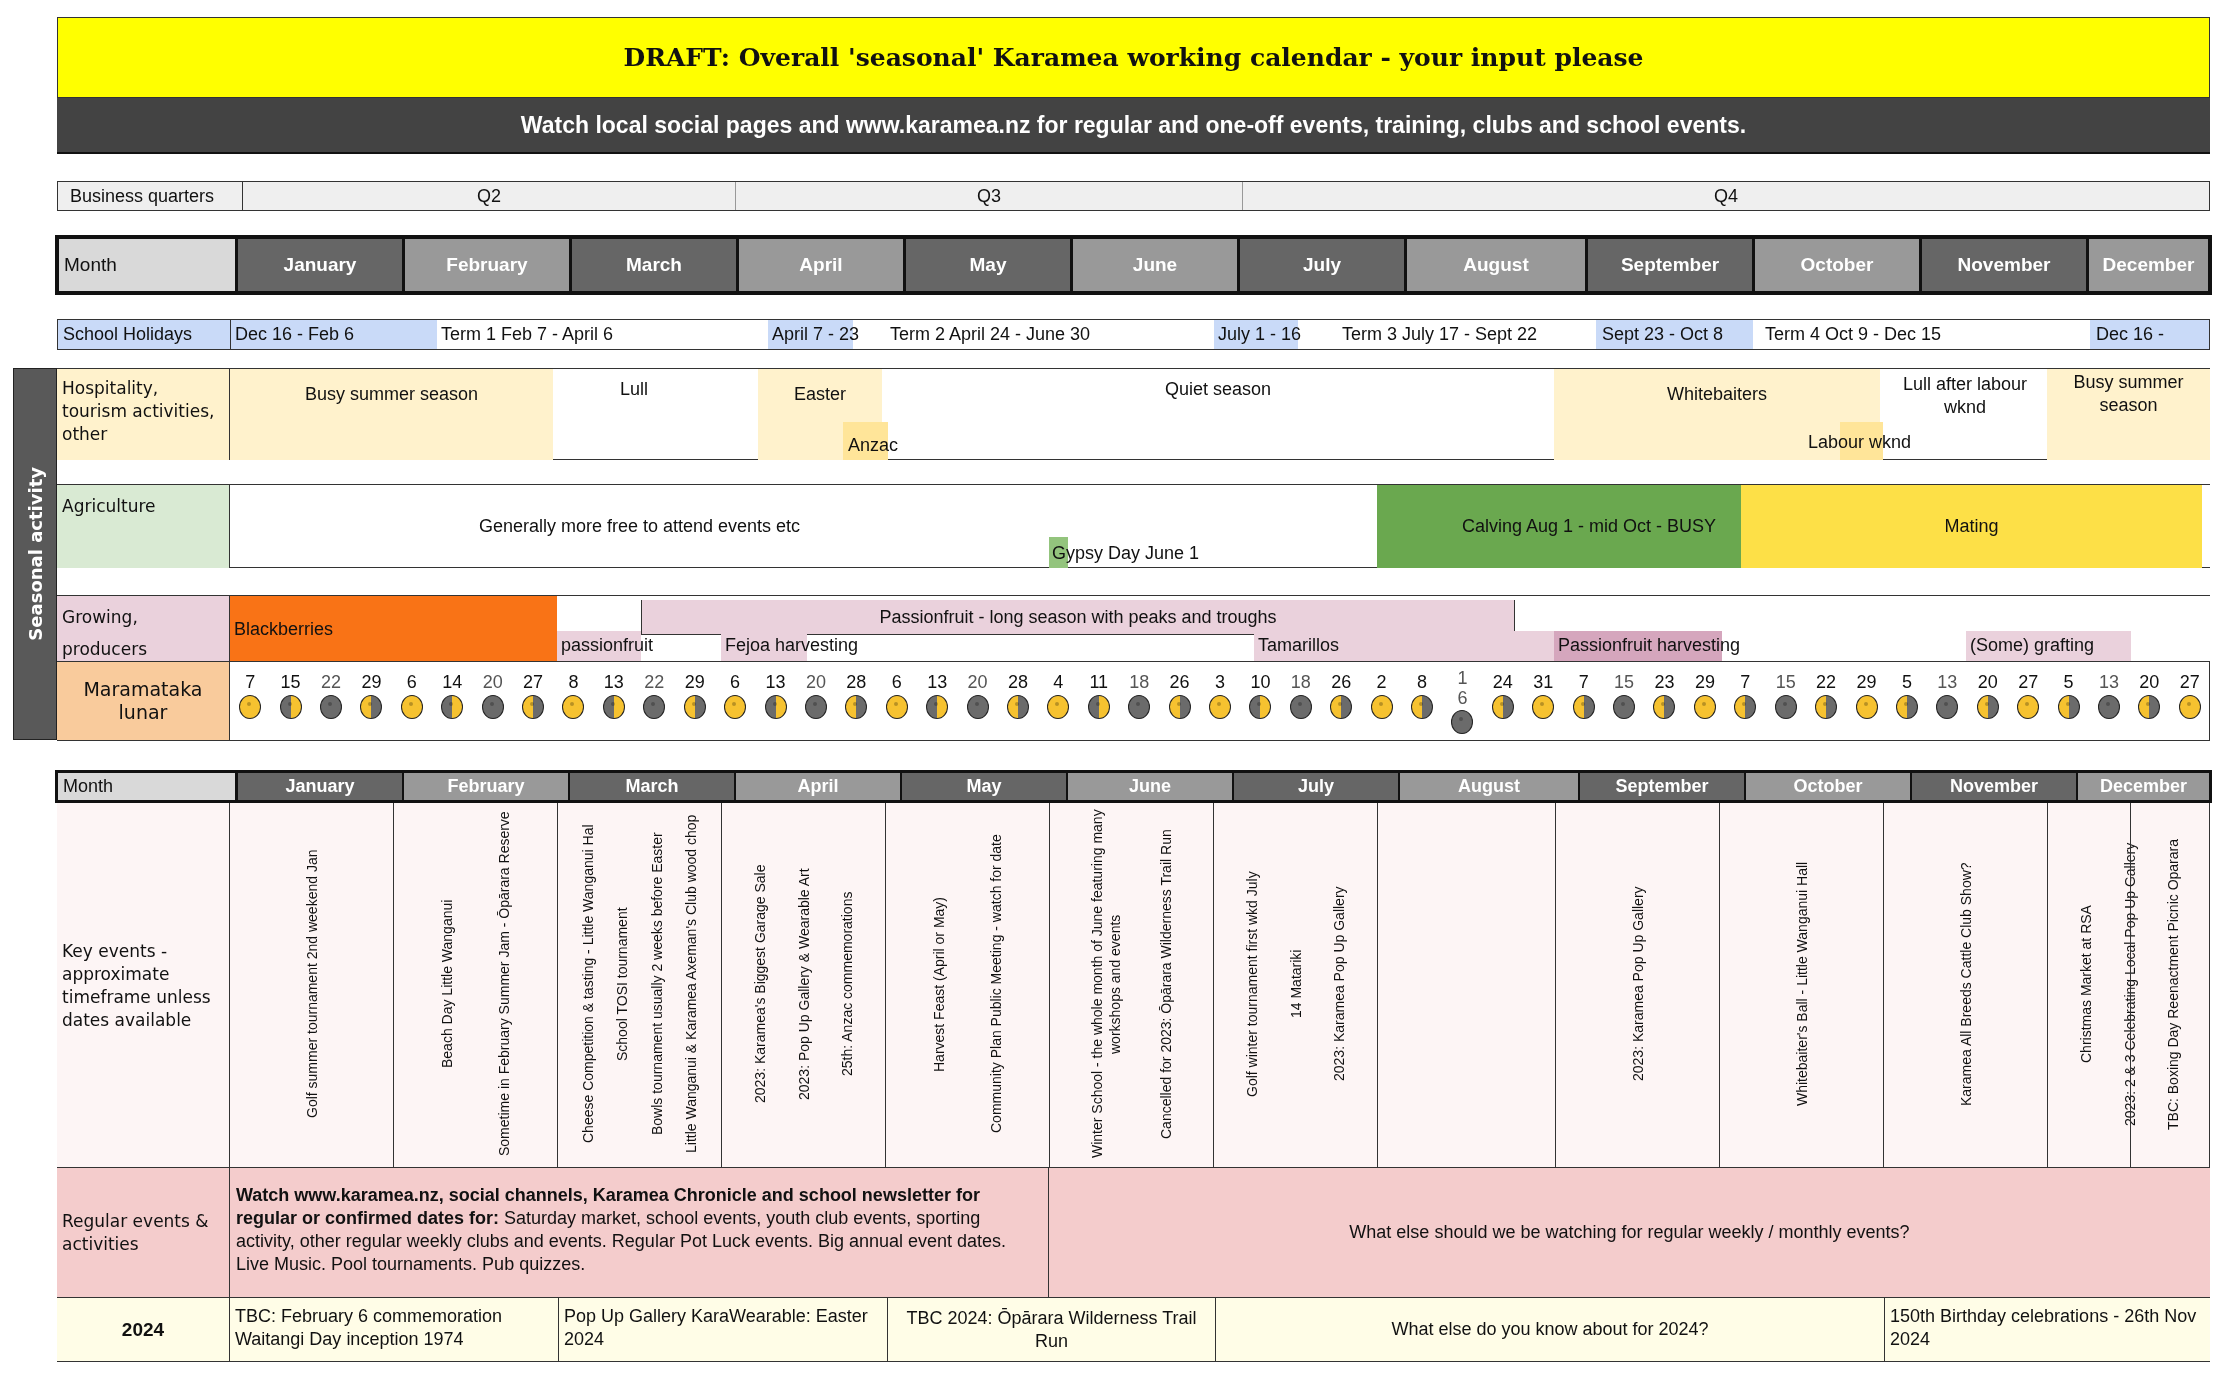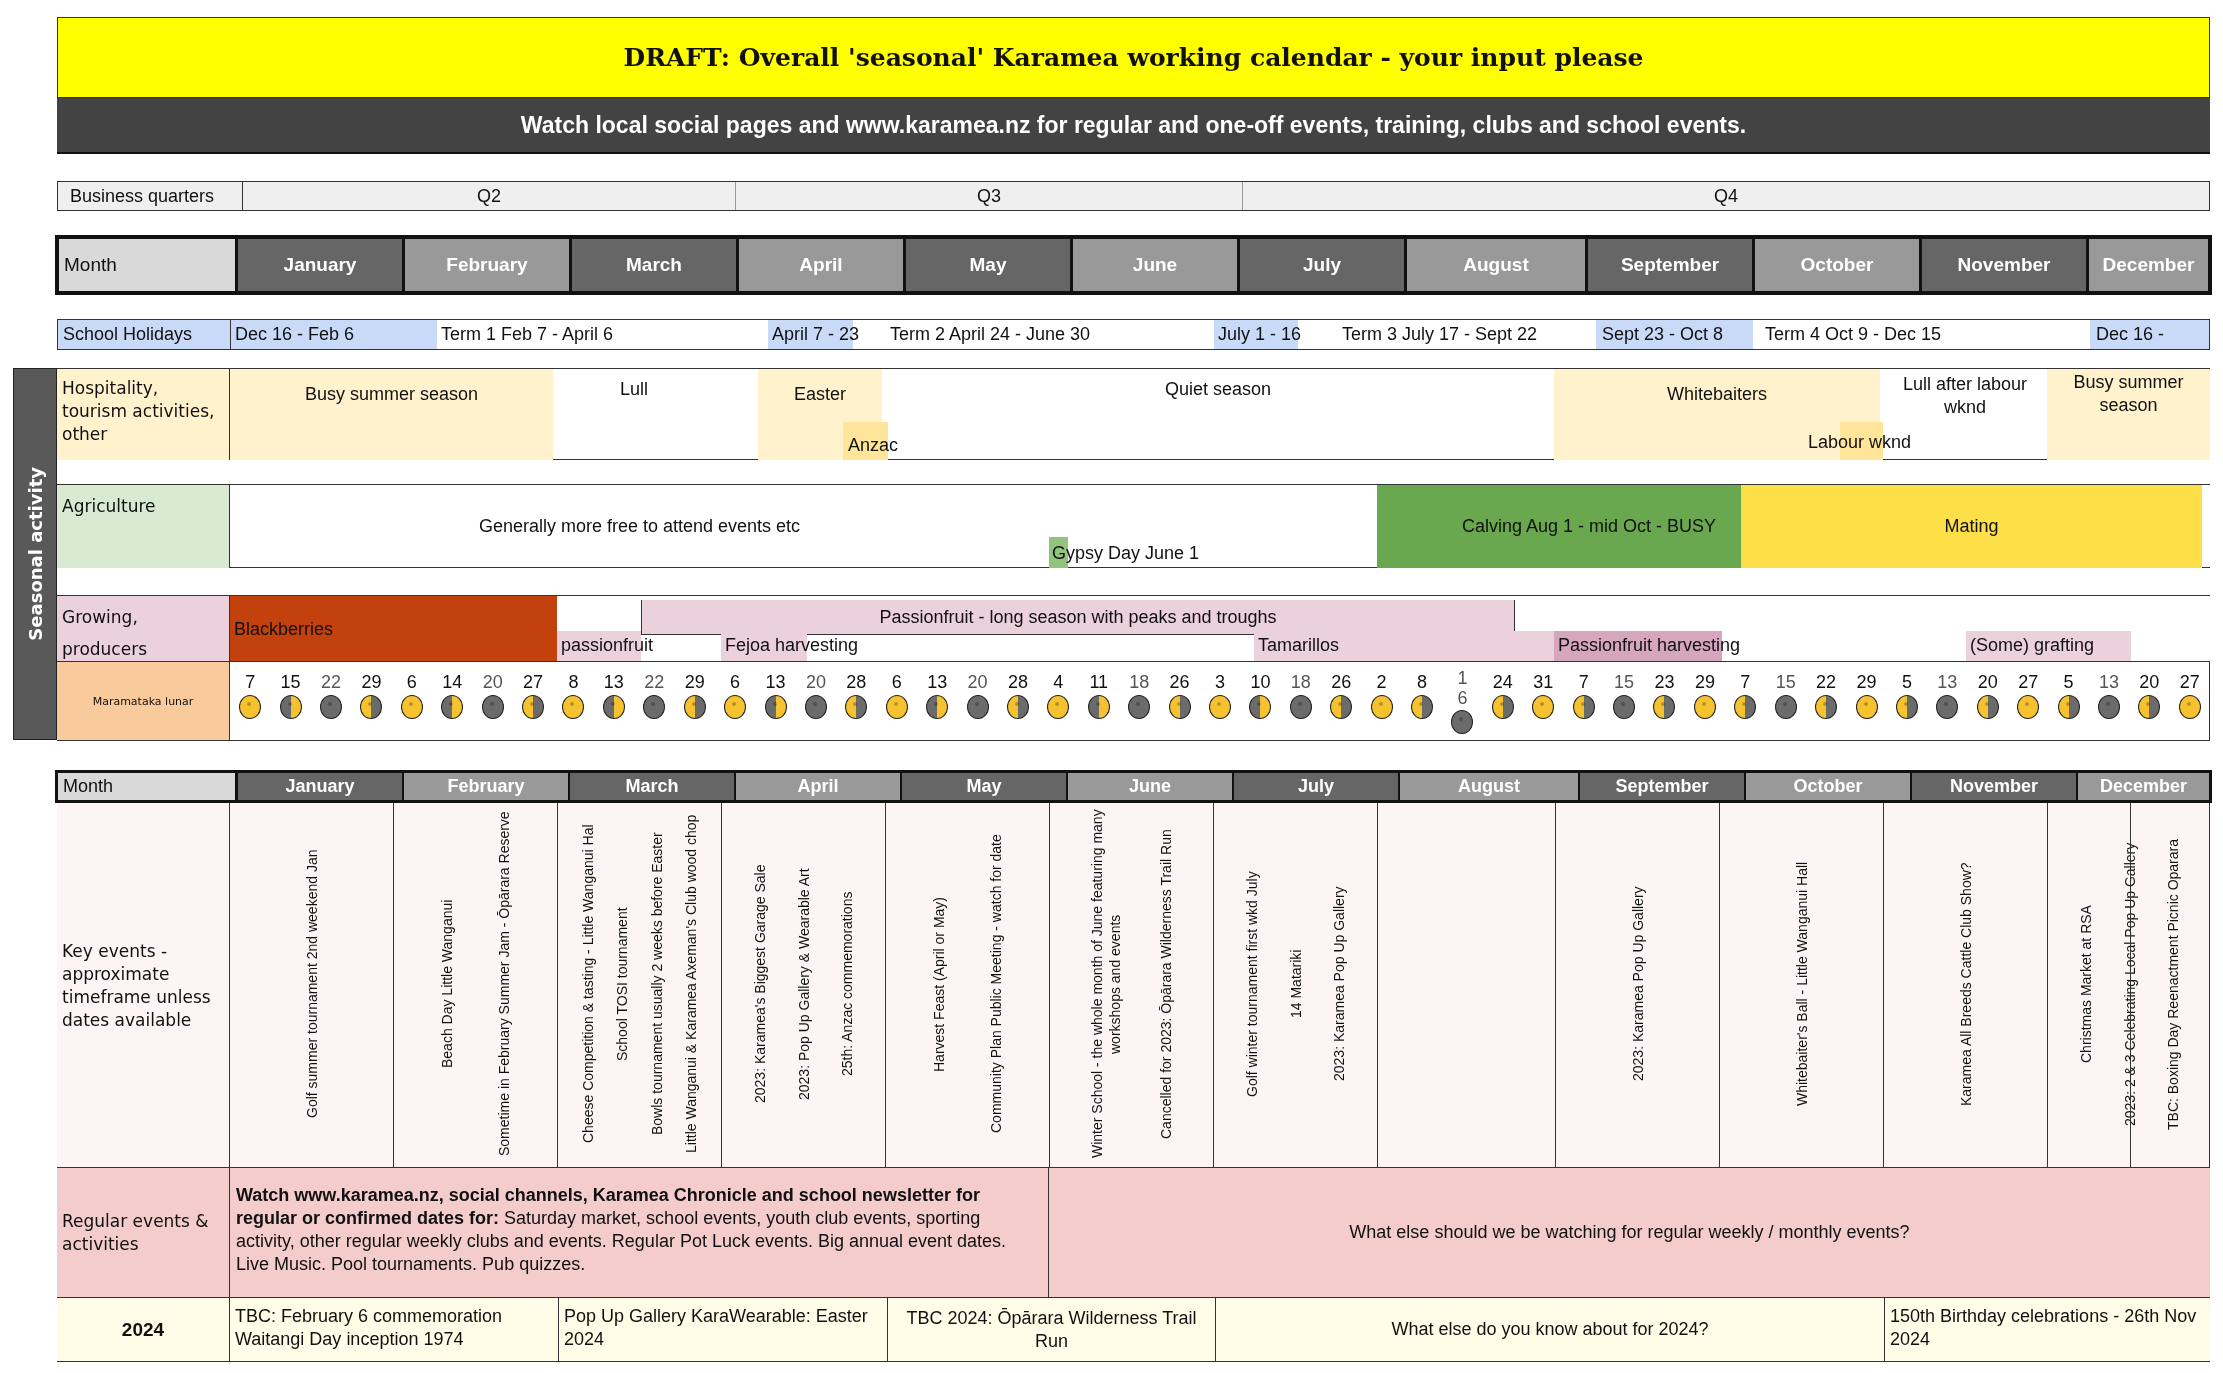--- a/index.html
+++ b/index.html
@@ -102,34 +102,34 @@
   <div class="abs cell" style="left:995px;top:57px;">Gypsy Day June 1</div>
   <div class="abs center cell" style="left:1320px;top:0;width:424px;height:83px;background:#6aa84f;">Calving Aug 1 - mid Oct - BUSY</div>
   <div class="abs center cell" style="left:1684px;top:0;width:461px;height:83px;background:#fde047;">Mating</div>
 </div>
 
 <div class="abs" style="left:57px;top:595px;width:2153px;height:66px;border-top:1px solid #333;">
   <div class="abs cell" style="left:0;top:0;width:173px;height:66px;background:#ead1dc;border-right:1px solid #333;padding:5px 5px;font-family:'DejaVu Sans',sans-serif;font-size:17px;line-height:32px;">
     <div>Growing,</div>
     <div>producers</div>
   </div>
-  <div class="abs cell" style="left:173px;top:0;width:327px;height:66px;background:#c2410c;display:flex;align-items:center;padding-left:4px;text-align:right;">Blackberries</div>
+  <div class="abs cell" style="left:173px;top:0;width:327px;height:66px;background:#f97316;display:flex;align-items:center;padding-left:4px;text-align:right;">Blackberries</div>
   <div class="abs" style="left:500px;top:35px;width:84px;height:31px;background:#ead1dc;"></div>
   <div class="abs cell" style="left:504px;top:38px;">passionfruit</div>
   <div class="abs center cell" style="left:584px;top:4px;width:874px;height:35px;background:#ead1dc;border-left:1px solid #333;border-right:1px solid #333;border-bottom:1px solid #333;">Passionfruit - long season with peaks and troughs</div>
   <div class="abs" style="left:664px;top:35px;width:86px;height:31px;background:#ead1dc;"></div>
   <div class="abs cell" style="left:668px;top:38px;">Fejoa harvesting</div>
   <div class="abs cell" style="left:1197px;top:35px;width:300px;height:31px;background:#ead1dc;padding:3px 4px;">Tamarillos</div>
   <div class="abs" style="left:1497px;top:35px;width:168px;height:31px;background:#d5a6bd;"></div>
   <div class="abs cell" style="left:1501px;top:38px;white-space:nowrap;">Passionfruit harvesting</div>
   <div class="abs cell" style="left:1909px;top:35px;width:165px;height:31px;background:#ead1dc;padding:3px 4px;">(Some) grafting</div>
 </div>
 
 <div class="abs" style="left:57px;top:661px;width:2153px;height:80px;border-top:1px solid #333;border-bottom:1px solid #333;border-right:1px solid #333;">
-  <div class="abs center cell" style="left:0;top:0;width:173px;height:78px;background:#f9cb9c;border-right:1px solid #333;font-family:'DejaVu Sans',sans-serif;font-size:11px;">Maramataka lunar</div>
+  <div class="abs center cell" style="left:0;top:0;width:173px;height:78px;background:#f9cb9c;border-right:1px solid #333;font-family:'DejaVu Sans',sans-serif;font-size:19px;">Maramataka lunar</div>
   <div class="abs" id="lunar-strip" style="left:173px;top:0;width:1980px;height:78px;">
       <div class="abs" style="left: 5.20408px; top: 10px; width: 30px;">
         <div class="moon-num">7</div>
         <div class="moon full" style="margin: 2px auto 0px;"></div>
       </div>
       <div class="abs" style="left: 45.6122px; top: 10px; width: 30px;">
         <div class="moon-num">15</div>
         <div class="moon lq" style="margin: 2px auto 0px;"></div>
       </div>
       <div class="abs" style="left: 86.0204px; top: 10px; width: 30px;">

